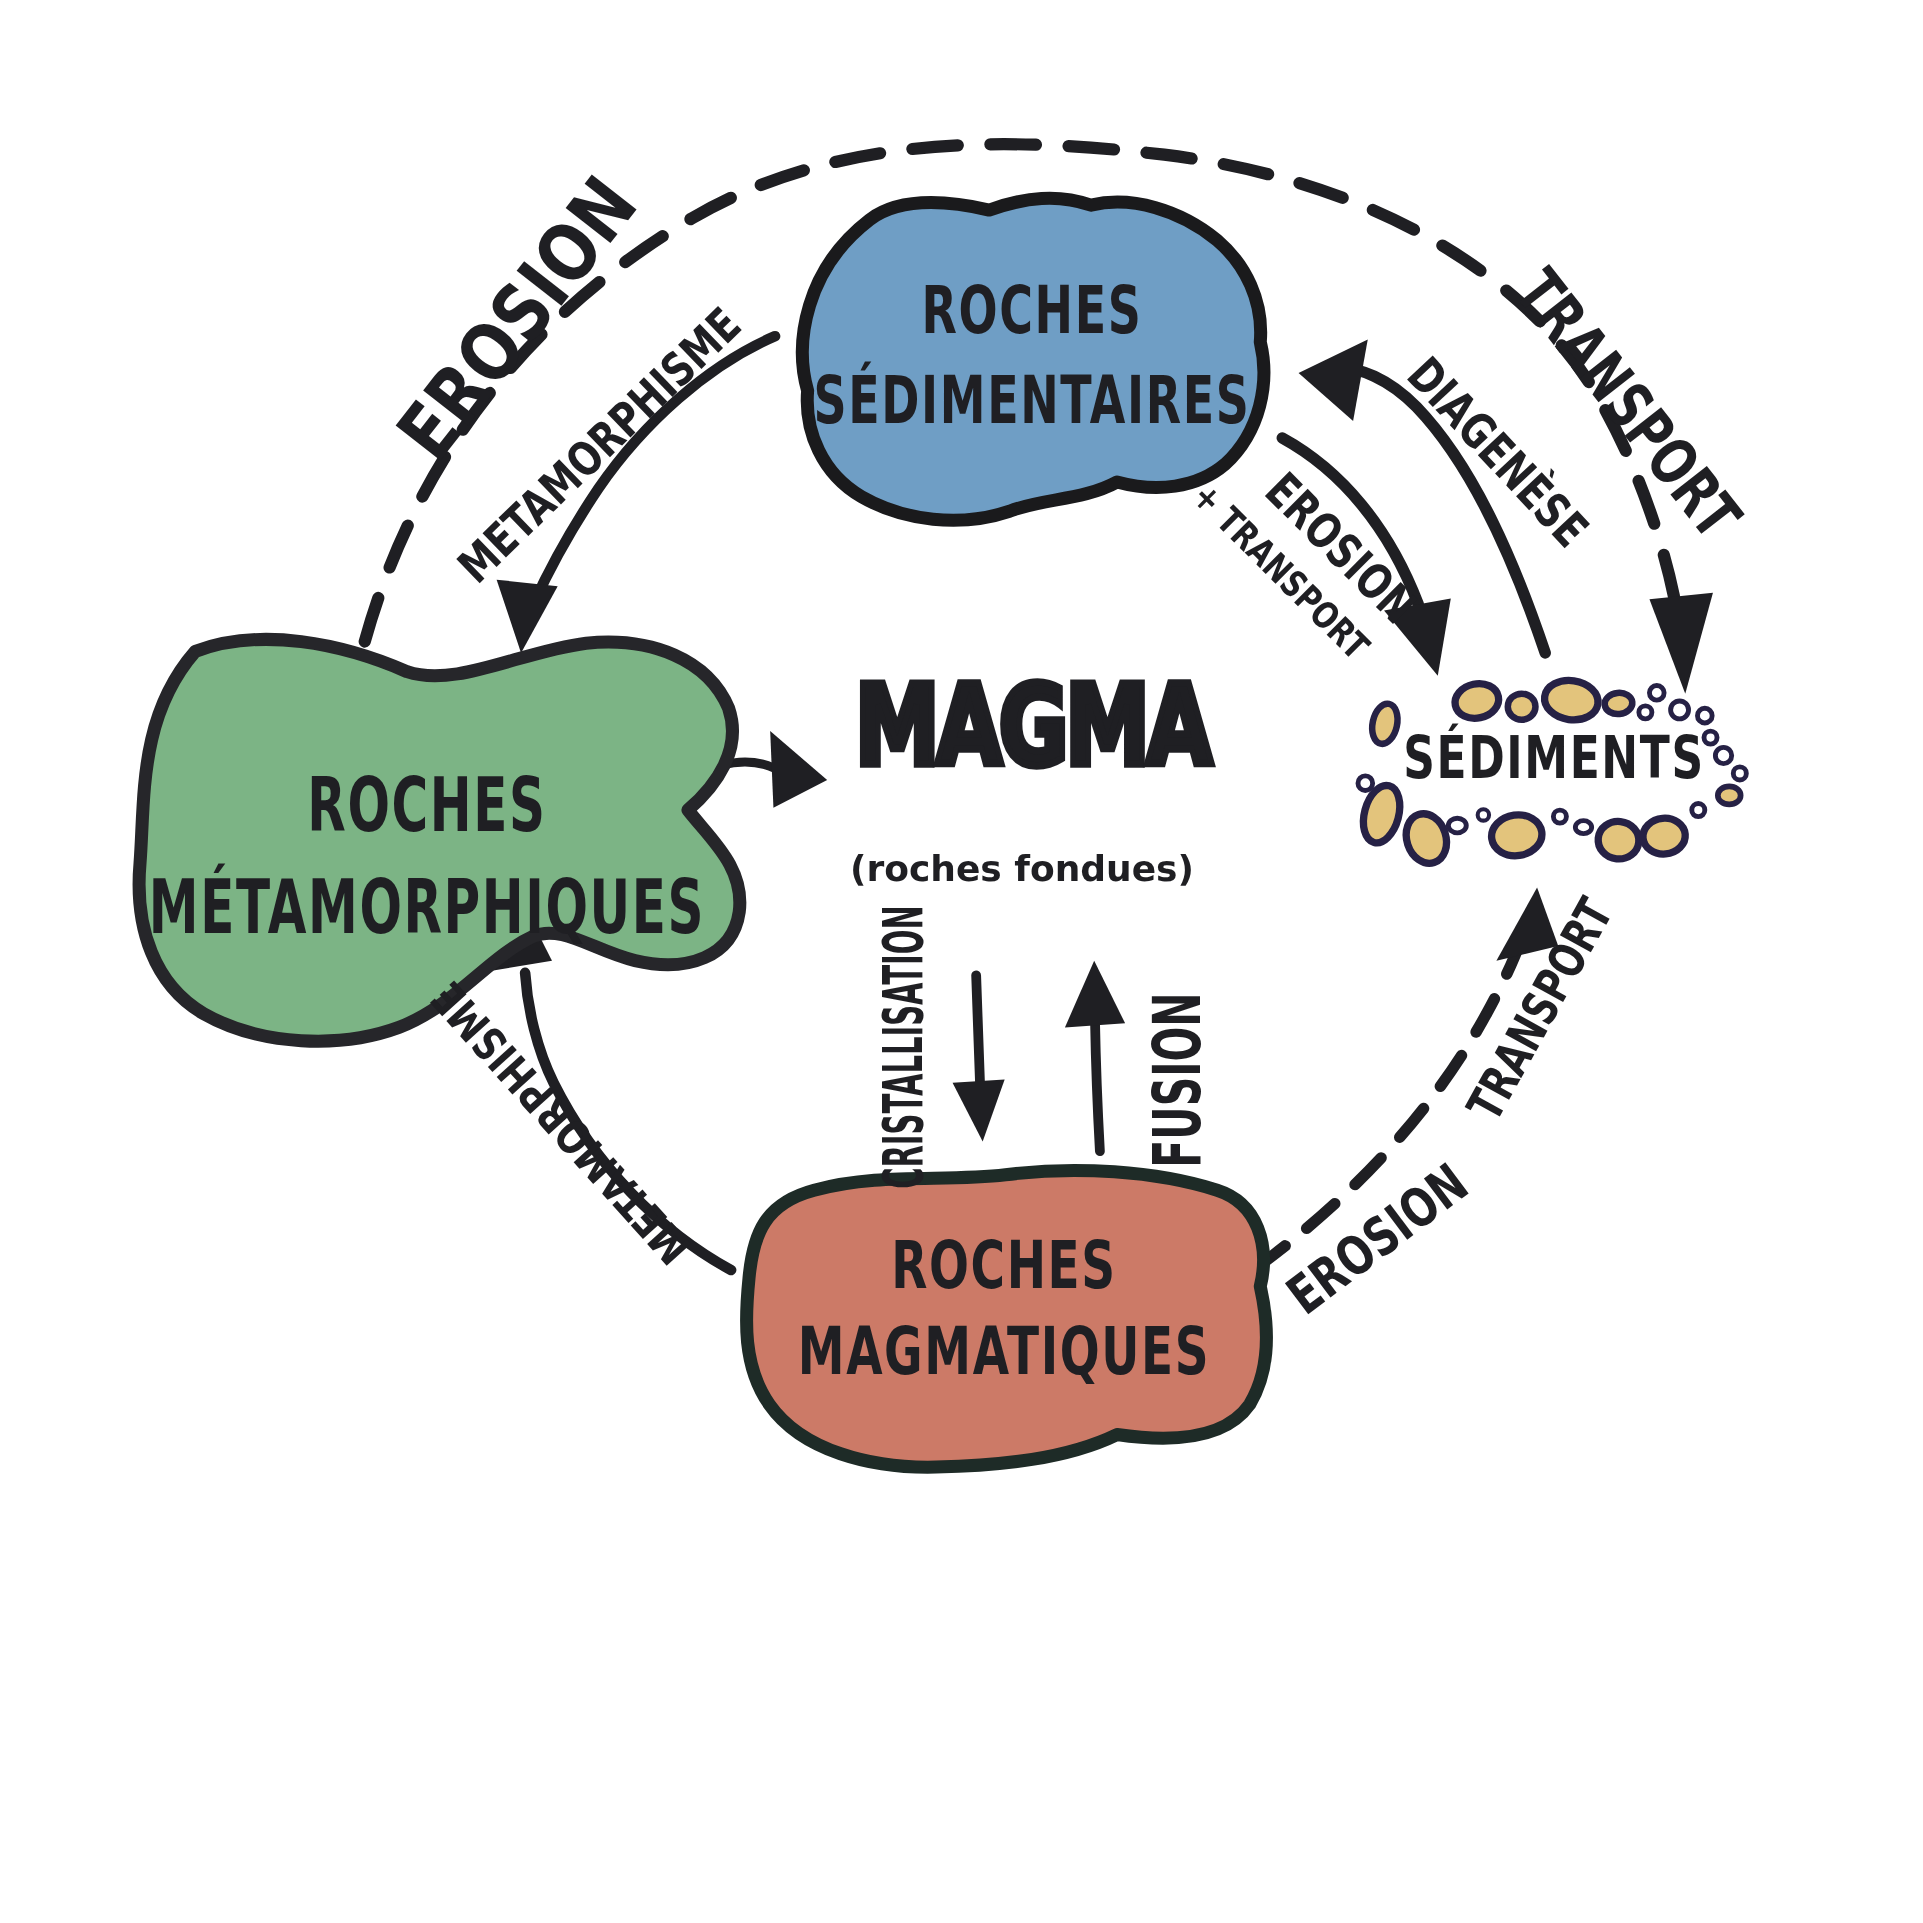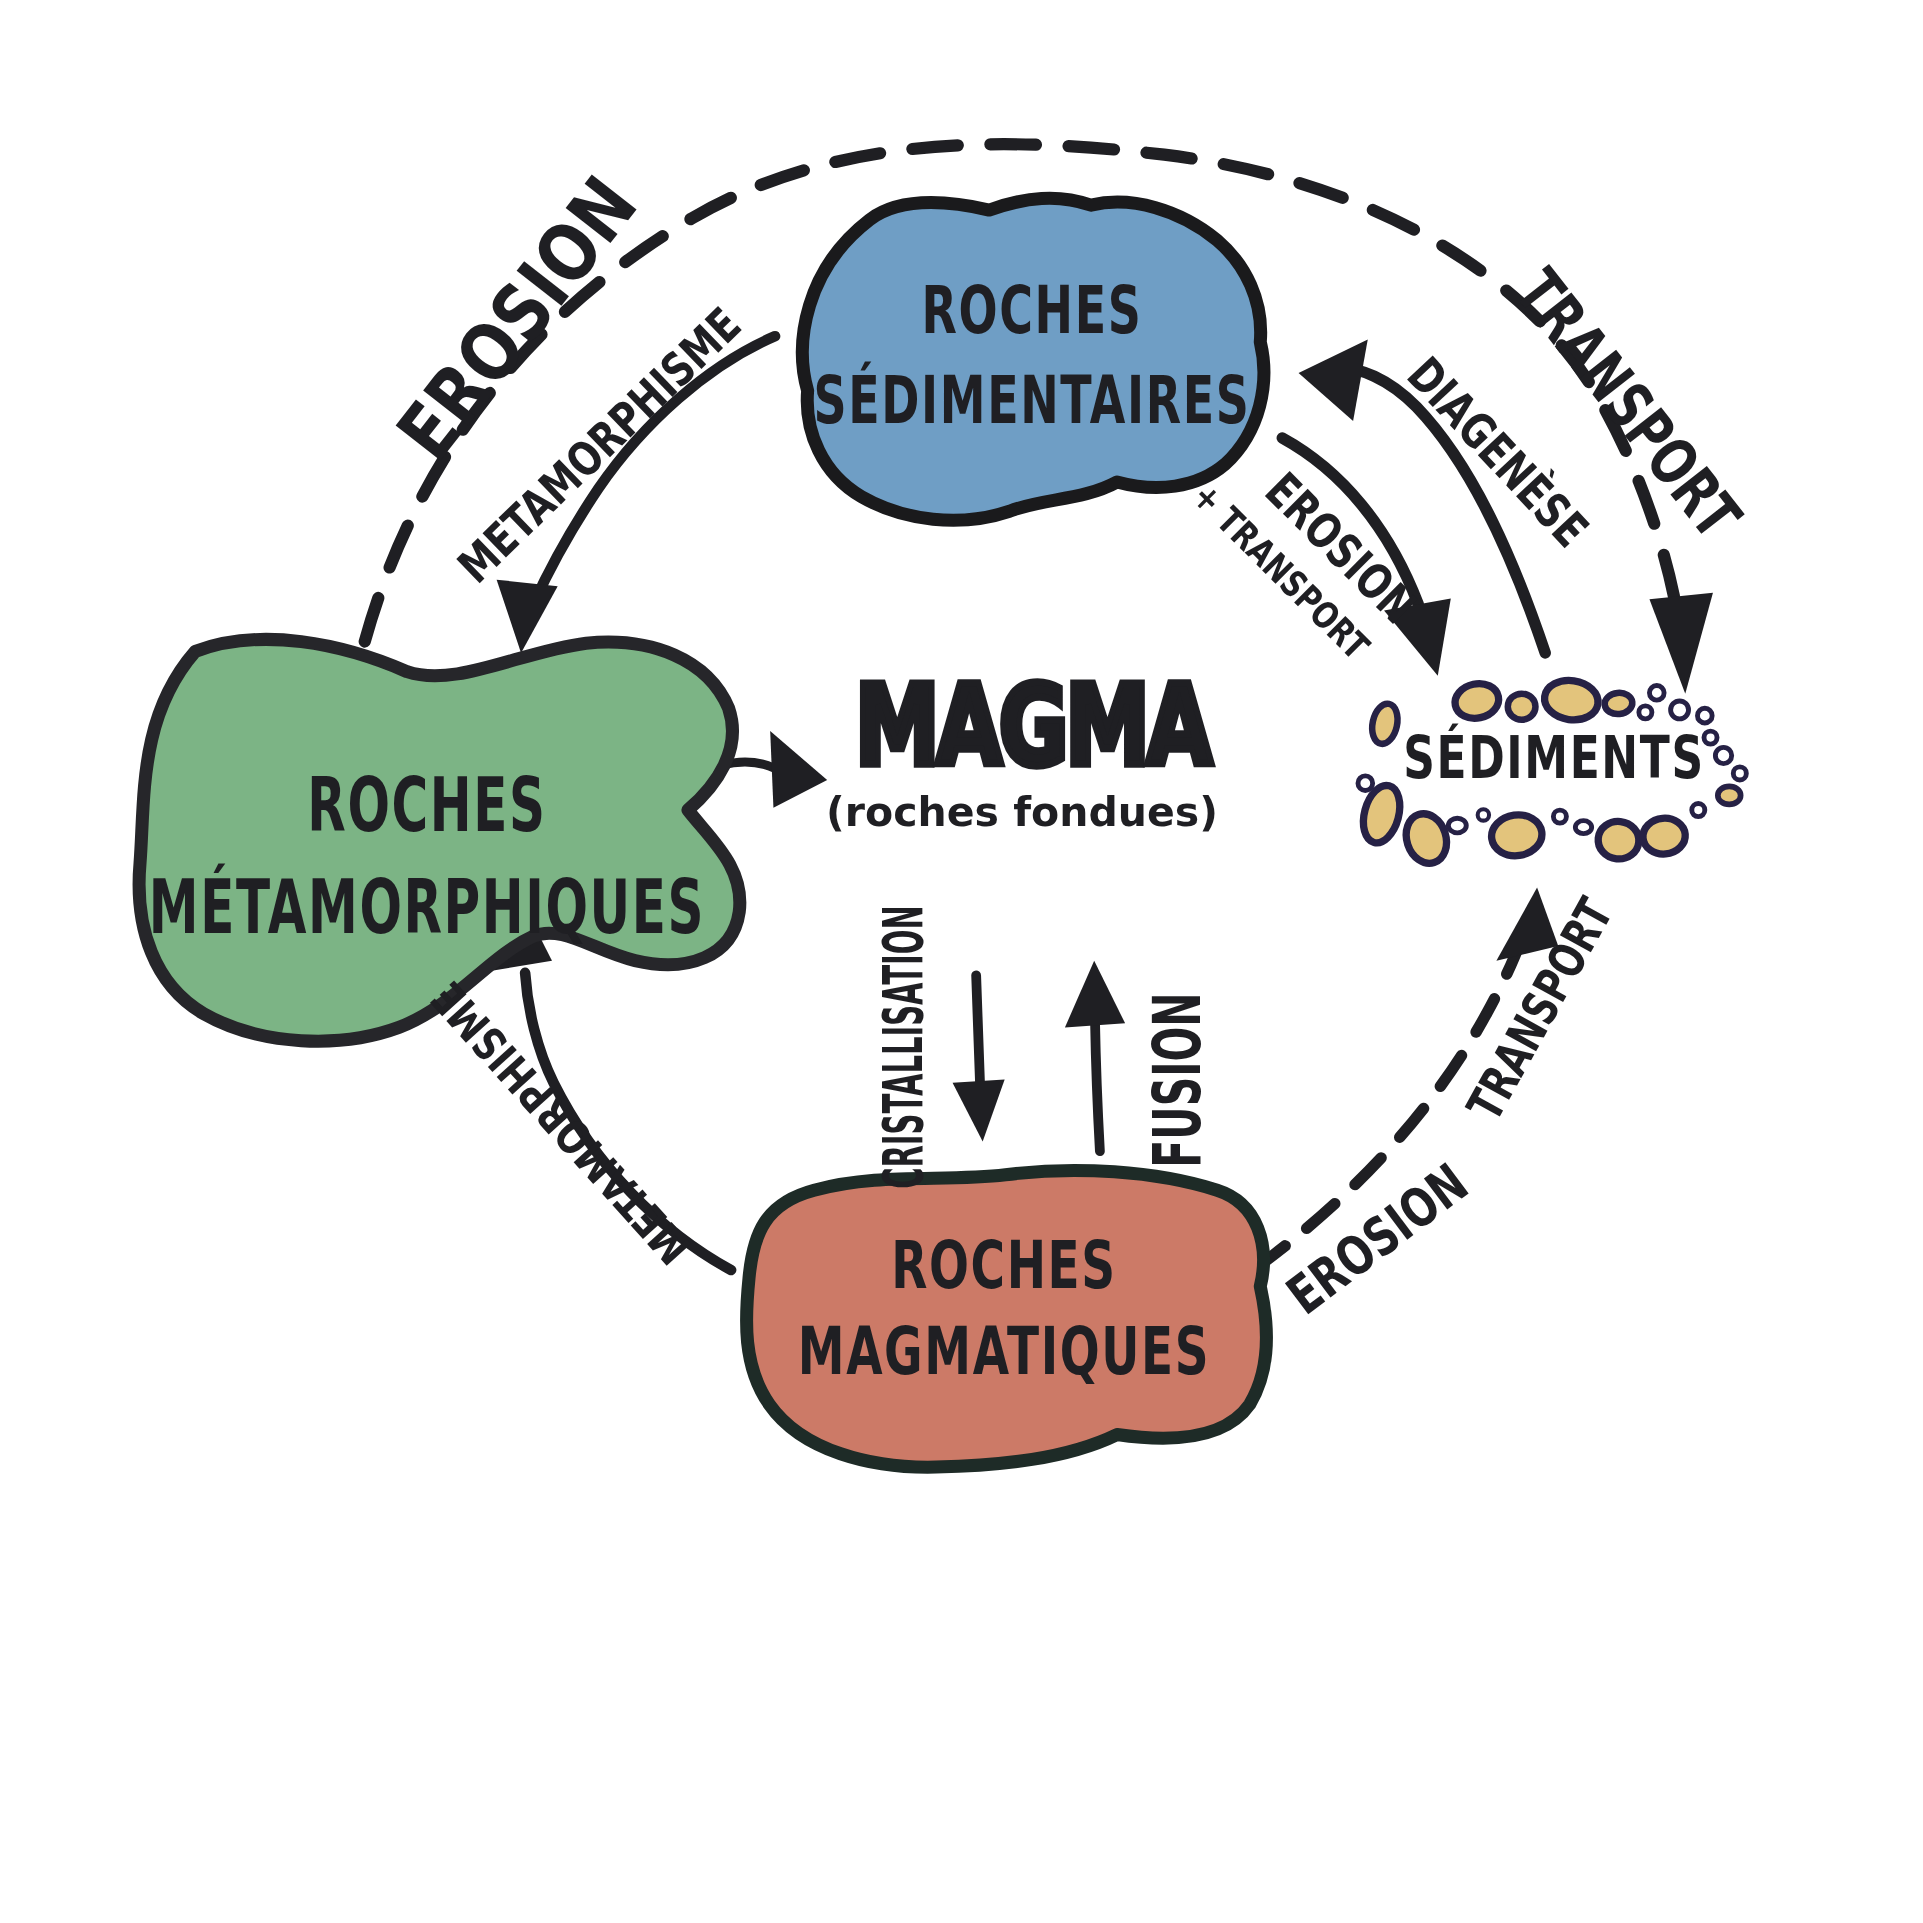--- a/index.html
+++ b/index.html
@@ -96,21 +96,21 @@
 SÉDIMENTAIRES</div>
 
   <div class="lbl node-label" style="left:427px;top:857px;font-size:50px;transform:translate(-50%,-50%) scale(1,1.5);line-height:1.35;">ROCHES
 MÉTAMORPHIQUES</div>
 
   <div class="lbl node-label" style="left:1004px;top:1308px;font-size:47px;transform:translate(-50%,-50%) scale(1,1.4);line-height:1.3;">ROCHES
 MAGMATIQUES</div>
 
   <div class="lbl magma-title" style="left:1032px;top:727px;font-size:85px;transform:translate(-50%,-50%) scale(1,1.3);">MAGMA</div>
 
-  <div class="lbl" style="left:1022px;top:813px;font-size:41px;transform:translate(-50%,-50%);text-align:center;">(roches fondues)</div>
+  <div class="lbl" style="left:1022px;top:869px;font-size:36px;transform:translate(-50%,-50%);text-align:center;">(roches fondues)</div>
 
   <div class="lbl" style="left:1554px;top:757px;font-size:44px;letter-spacing:1.6px;transform:translate(-50%,-50%) scale(1,1.35);">SÉDIMENTS</div>
 
   <div class="lbl" style="left:518px;top:319px;font-size:65px;transform:translate(-50%,-50%) rotate(-52deg) scale(1,1.2);">EROSION</div>
 
   <div class="lbl" style="left:600px;top:446px;font-size:37px;transform:translate(-50%,-50%) rotate(-44deg) scale(1,1.25);">METAMORPHISME</div>
 
   <div class="lbl" style="left:1628px;top:404px;font-size:47px;transform:translate(-50%,-50%) rotate(52deg) scale(1,1.35);">TRANSPORT</div>
 
   <div class="lbl" style="left:1497px;top:453px;font-size:37px;transform:translate(-50%,-50%) rotate(47deg) scale(1,1.3);">DIAGENÈSE</div>

